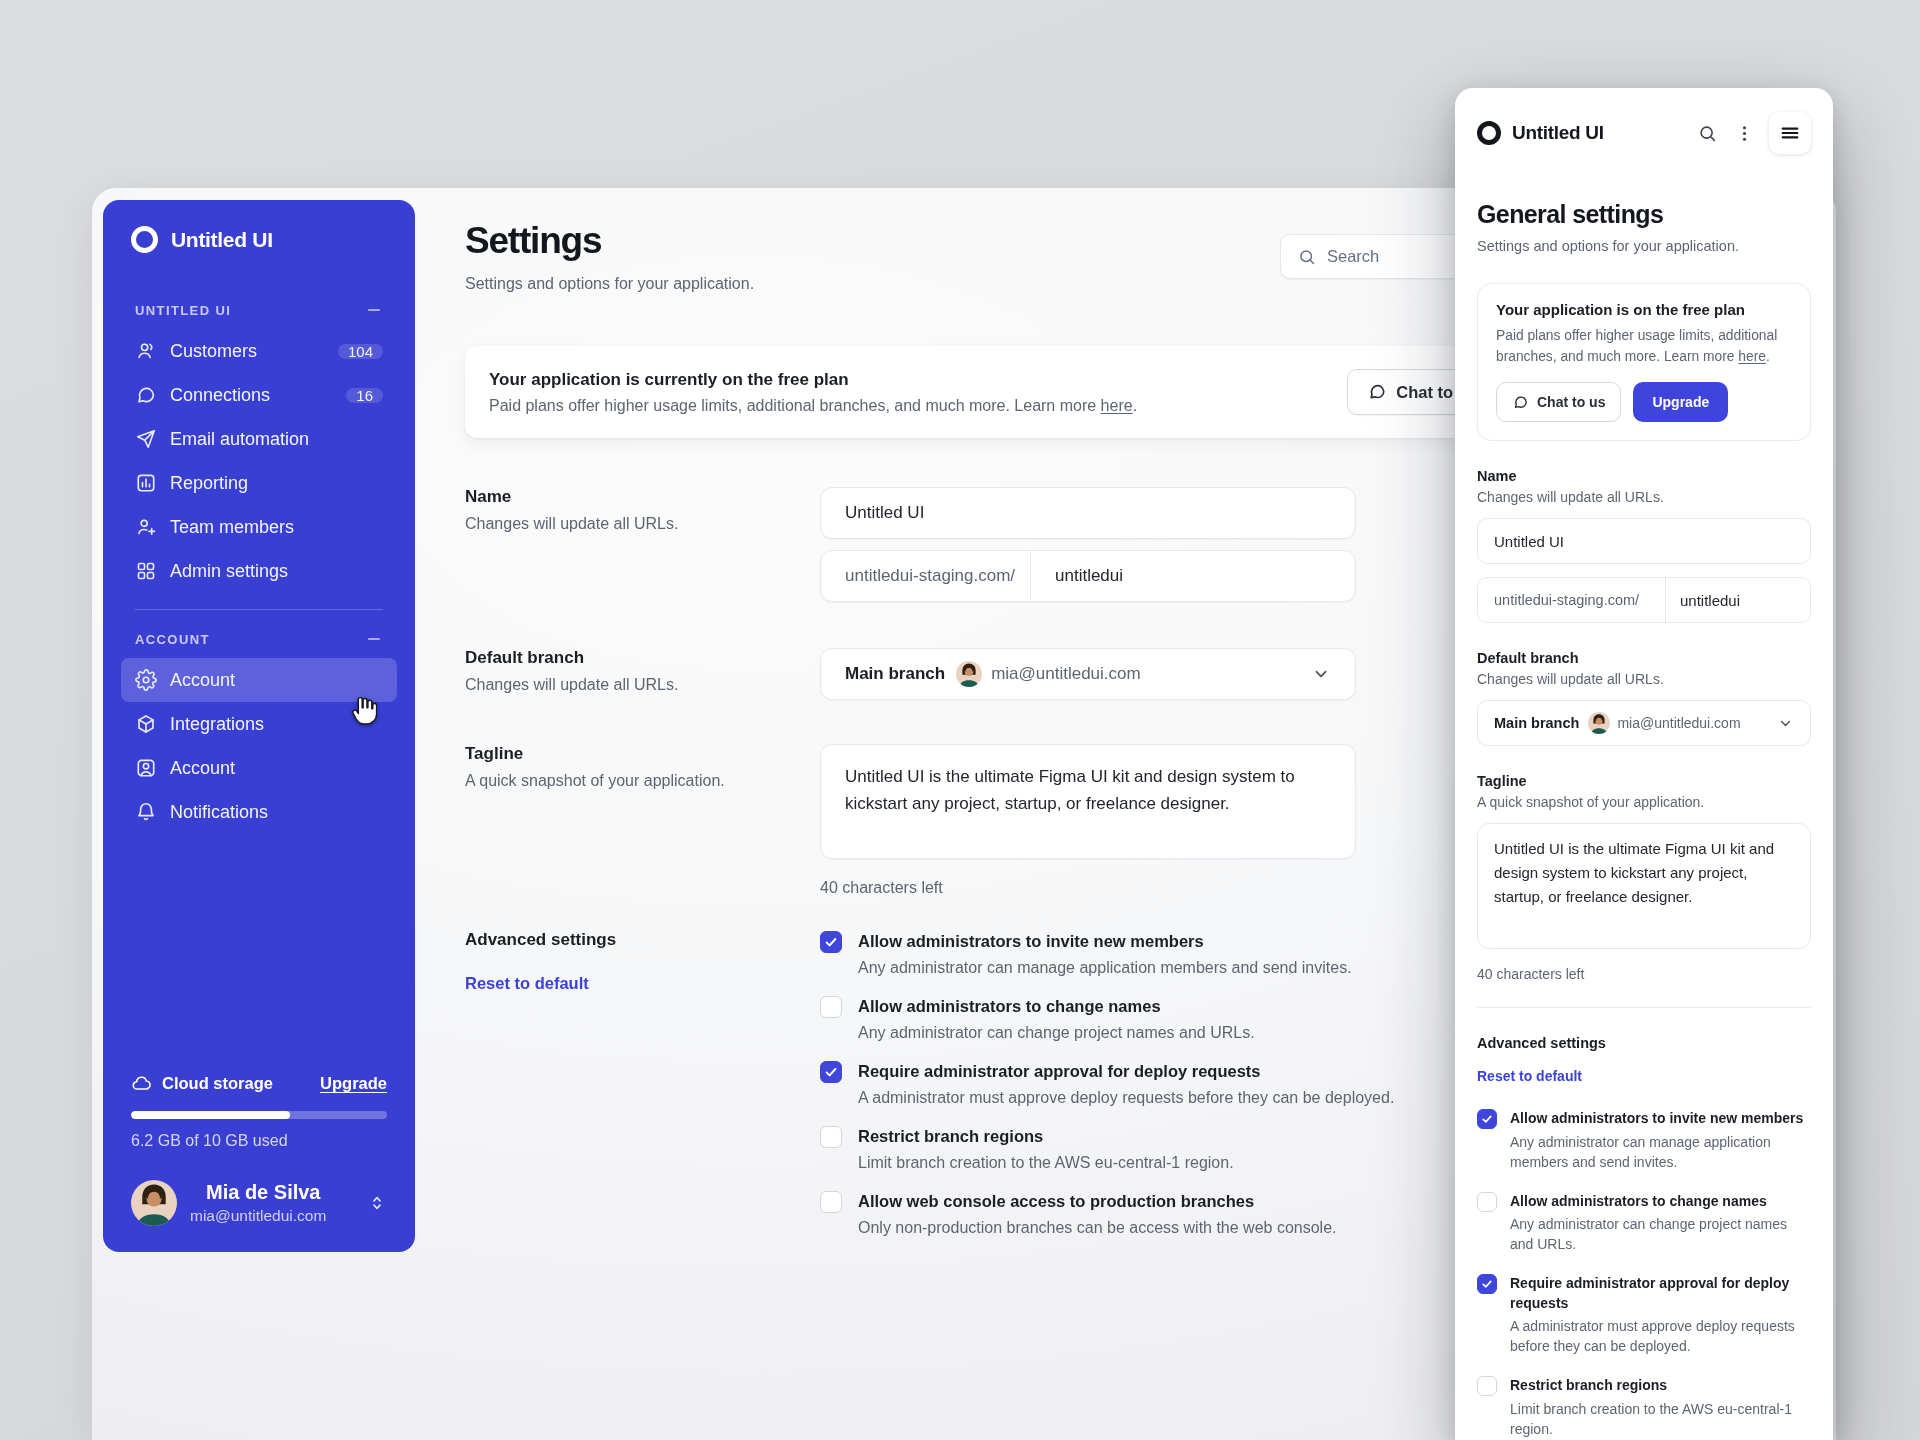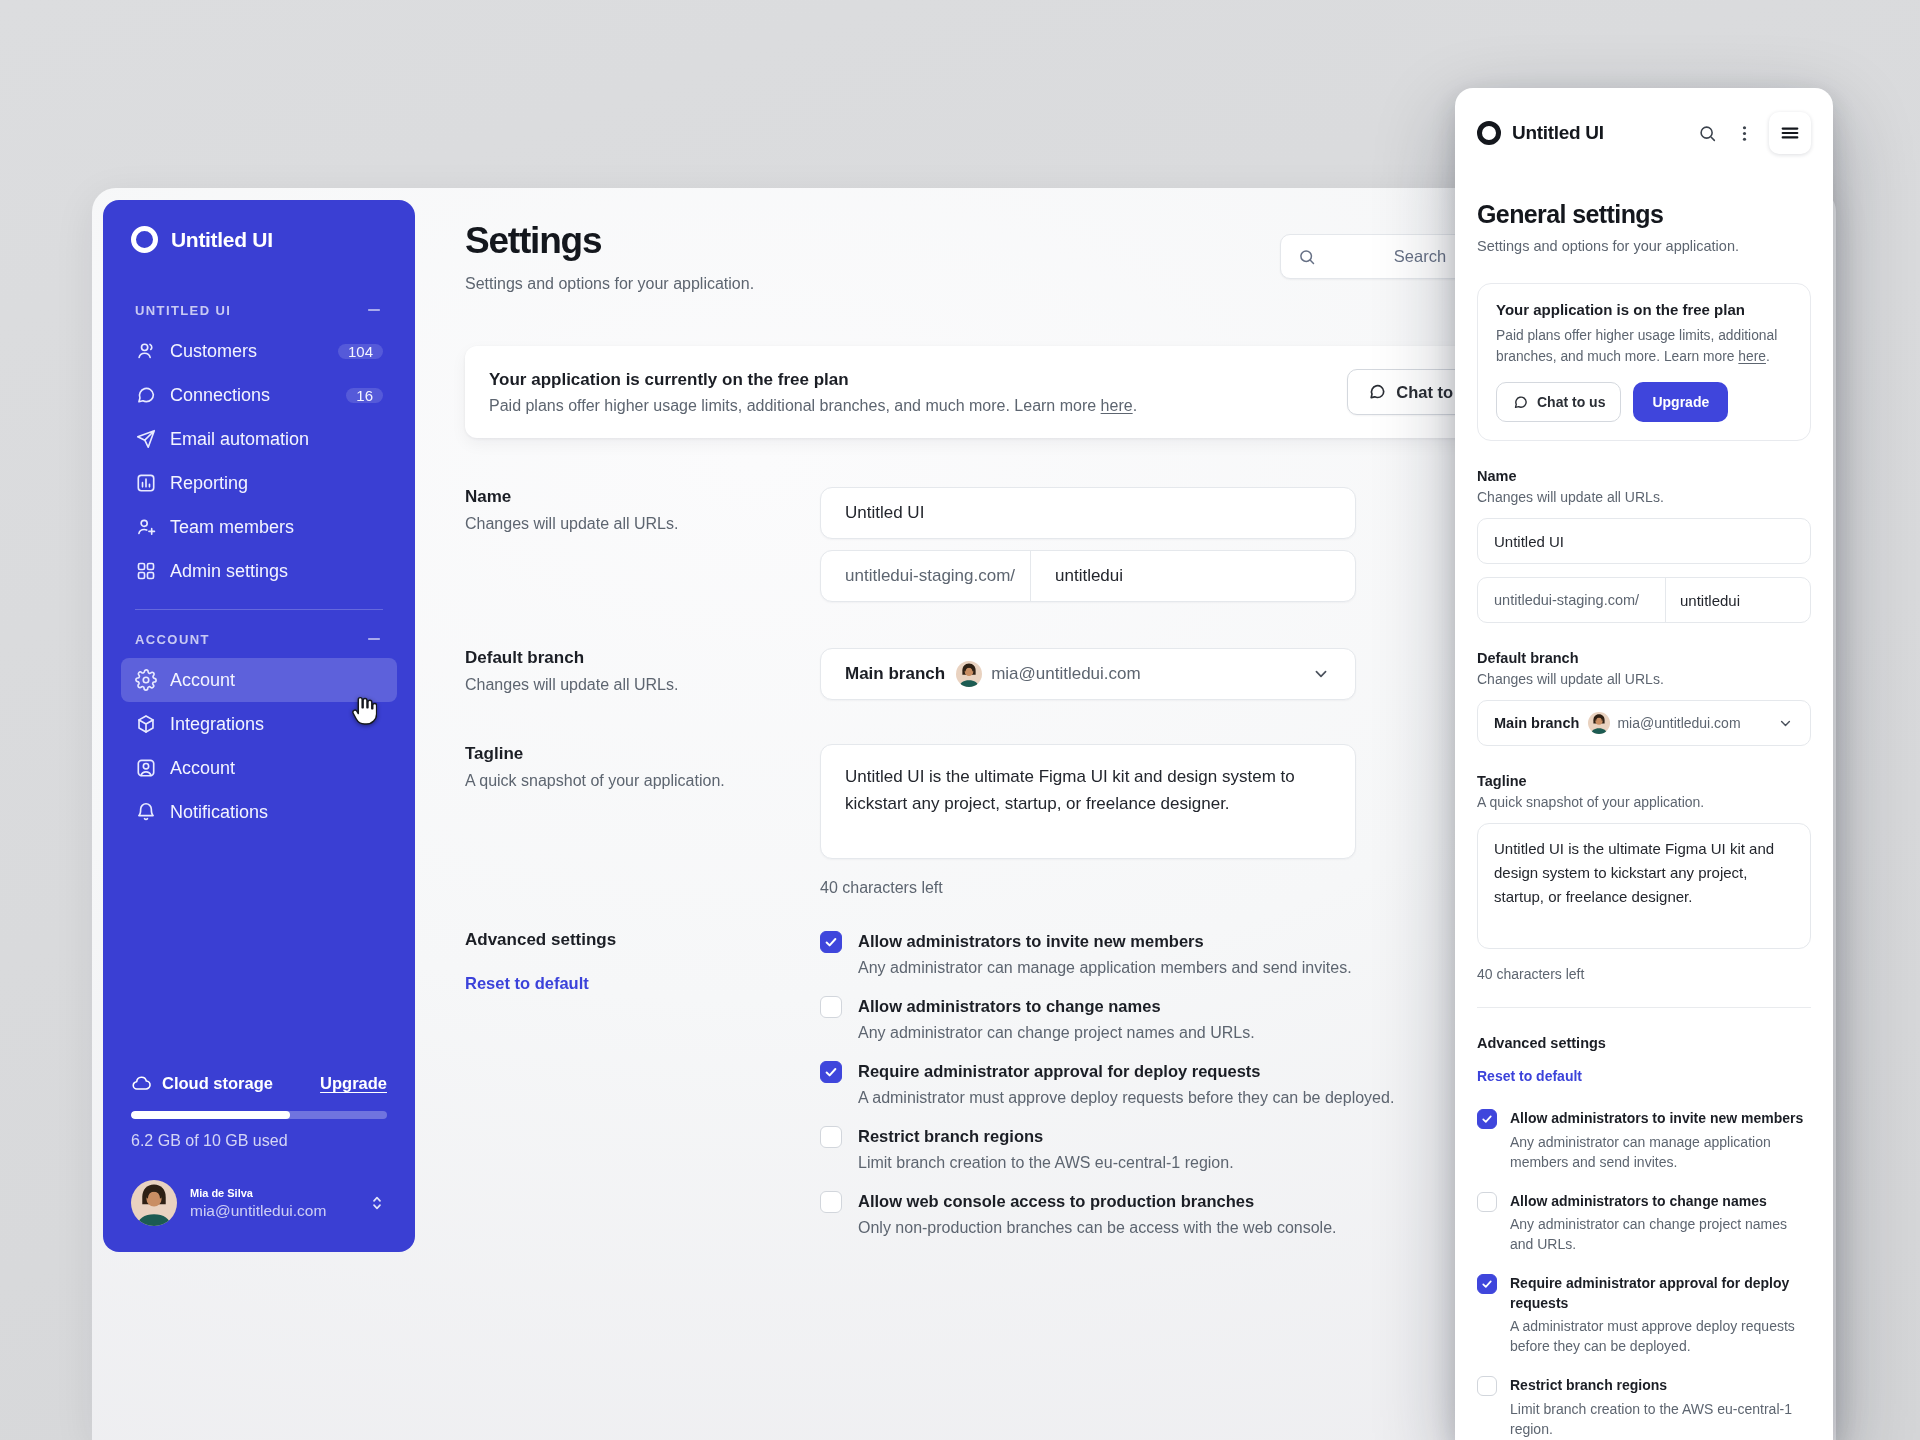--- a/index.html
+++ b/index.html
@@ -42,34 +42,34 @@
   .s-bar { margin-top:17px; height:8px; border-radius:4px; background:rgba(255,255,255,.28); overflow:hidden; }
   .s-fill { height:100%; background:#fff; border-radius:4px; }
   .s-usage { margin-top:13px; font-size:16px; color:rgba(255,255,255,.78); }
   .user-row { display:flex; align-items:center; gap:13px; padding:0 10px; margin-top:30px; }
   .avatar { border-radius:50%; overflow:hidden; flex:none; display:block; }
   .avatar svg { display:block; width:100%; height:100%; }
   .av-46 { width:46px; height:46px; }
   .av-26 { width:26px; height:26px; }
   .av-22 { width:22px; height:22px; }
   .u-txt { display:flex; flex-direction:column; gap:3px; min-width:0; }
-  .u-name { font-size:11px; font-weight:700; }
+  .u-name { font-size:20px; font-weight:700;margin-left:16px; }
   .u-email { font-size:15.5px; color:rgba(255,255,255,.75); }
   .u-sel { margin-left:auto; width:20px; height:20px; color:rgba(255,255,255,.85); cursor:pointer; }
 
   
   main { position:absolute; inset:0; z-index:1; }
   .page-head { position:absolute; left:465px; top:220px; }
   .page-head h1 { font-size:37px; font-weight:700; letter-spacing:-1.2px; color:#14171d; }
   .page-head p { margin-top:13px; font-size:16px; color:#5d6570; }
   .search-box { position:absolute; left:1280px; top:234px; width:250px; height:45px;
     background:#fff; border:1px solid #e4e7eb; border-radius:10px; display:flex; align-items:center;
     gap:10px; padding:0 16px; box-shadow:0 1px 2px rgba(16,24,40,.05); }
   .sb-ic { width:20px; height:20px; color:#667085; flex:none; display:flex; }
-  .search-box input { border:0; outline:0; font:inherit; font-size:16.5px; color:#be185d; width:100%; background:transparent;text-align:center; }
+  .search-box input { border:0; outline:0; font:inherit; font-size:16.5px; color:#be185d; width:100%; background:transparent; }
   .search-box input::placeholder { color:#667085; }
 
   .banner { position:absolute; left:465px; top:346px; width:1056px; height:92px; background:#fff;
     border-radius:12px; box-shadow:0 1px 3px rgba(16,24,40,.06),0 6px 16px rgba(16,24,40,.05);
     display:flex; align-items:center; padding:0 24px; }
   .banner-text { display:flex; flex-direction:column; gap:7px; }
   .b-title { font-size:17px; font-weight:700; color:#1b1e25; }
   .b-body { font-size:16px; color:#5d6570; }
   .b-link { color:#5d6570; text-decoration:underline; text-underline-offset:2px; cursor:pointer; }
   .btn-chat { margin-left:auto; height:46px; display:flex; align-items:center; gap:9px; padding:0 19px;

